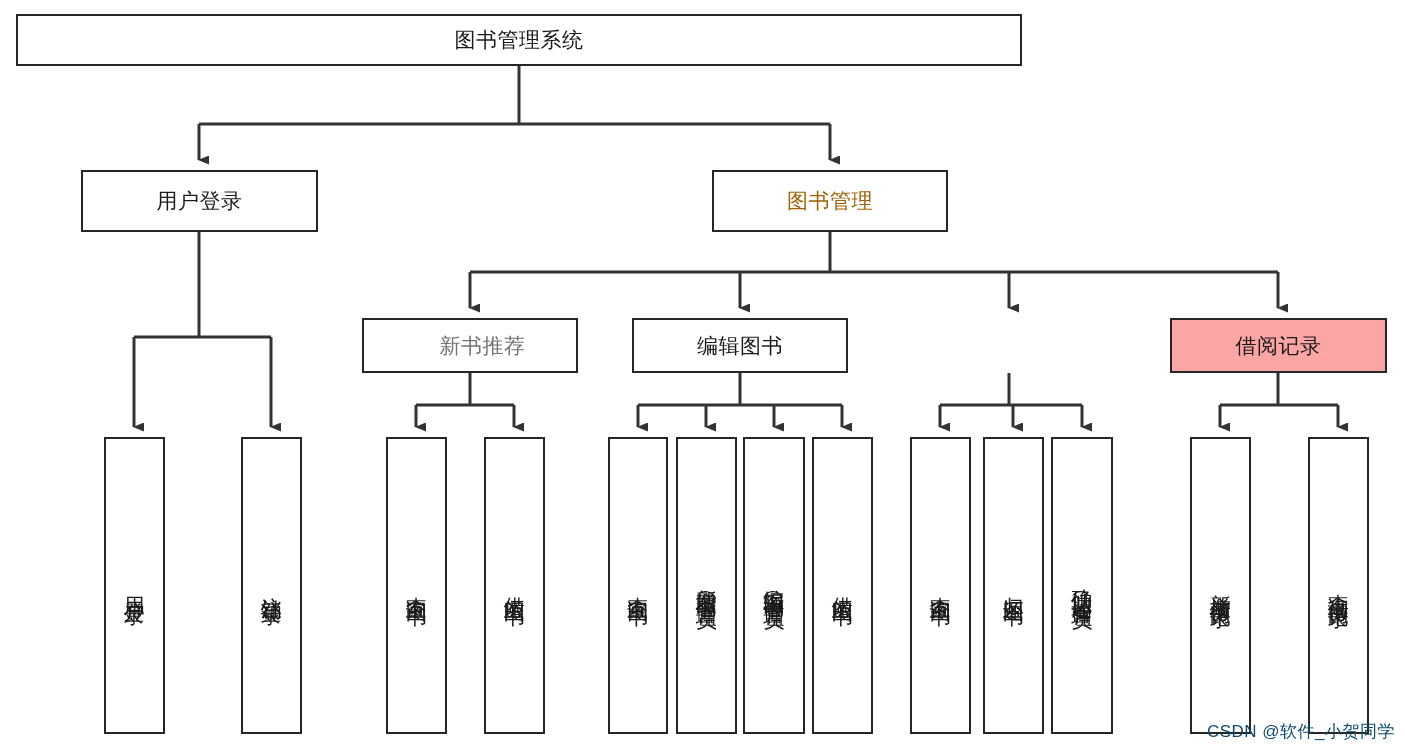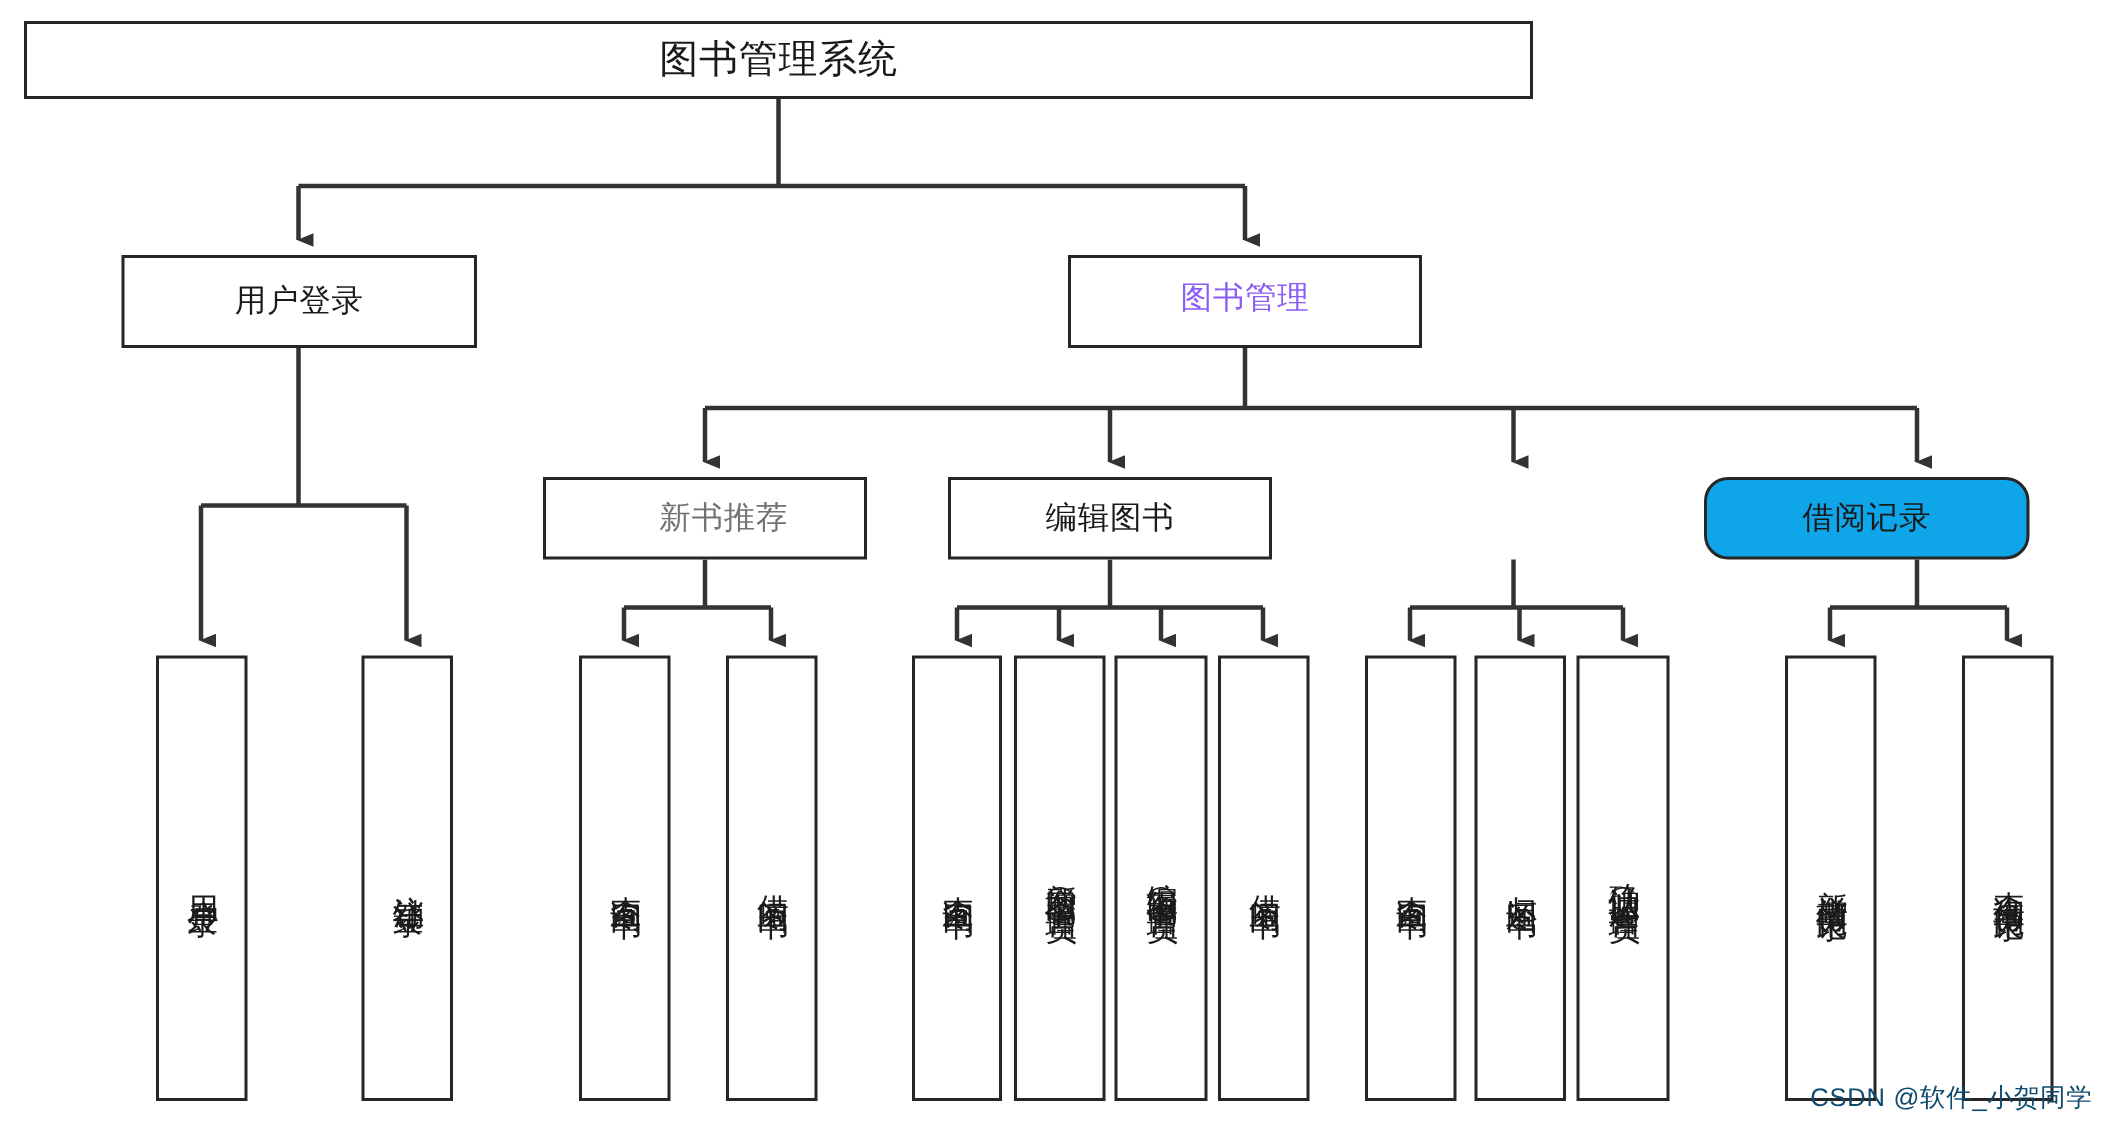--- a/index.html
+++ b/index.html
@@ -43,21 +43,21 @@
     text-align: center;
   }
   .node-box.vertical .node-label {
     writing-mode: vertical-rl;
     text-orientation: upright;
     letter-spacing: 3px;
     font-size: 21px;
     white-space: nowrap;
   }
   .node-box.root .node-label {
-    font-size: 26px;
+    font-size: 21px;
   }
   #watermark {
     position: absolute;
     right: 10px;
     bottom: 4px;
     font-size: 17px;
     color: #b9b9b9;
     white-space: nowrap;
     letter-spacing: 0.5px;
   }
@@ -119,30 +119,30 @@
   </svg>
 
   <div class="node-box root" style="left: 16px; top: 14px; width: 1006px; height: 52px; border-color: rgb(38, 38, 38); background: rgb(255, 255, 255);">
     <span class="node-label" style="color: rgb(26, 26, 26);">图书管理系统</span>
   </div>
 
   <div class="node-box" style="left: 81px; top: 170px; width: 237px; height: 62px; border-color: rgb(38, 38, 38); background: rgb(255, 255, 255);">
     <span class="node-label" style="color: rgb(26, 26, 26);">用户登录</span>
   </div>
   <div class="node-box" style="left: 712px; top: 170px; width: 236px; height: 62px; border-color: rgb(38, 38, 38); background: rgb(255, 255, 255);">
-    <span class="node-label" style="color: #8b5cf6; font-family: Liberation Mono, monospace;">图书管理</span>
+    <span class="node-label" style="color: #a16207;">图书管理</span>
   </div>
 
   <div class="node-box" style="left: 362px; top: 318px; width: 216px; height: 55px; border-color: rgb(38, 38, 38); background: rgb(255, 255, 255);">
     <span class="node-label" style="color: #737373; margin-left: 25px;">新书推荐</span>
   </div>
   <div class="node-box" style="left: 632px; top: 318px; width: 216px; height: 55px; border-color: rgb(38, 38, 38); background: rgb(255, 255, 255);">
     <span class="node-label" style="color: rgb(26, 26, 26);">编辑图书</span>
   </div>
-  <div class="node-box" style="left: 1136px; top: 318px; width: 217px; height: 55px; border-color: rgb(38, 38, 38); background: #0ea5e9; border-radius: 16px;">
+  <div class="node-box" style="left: 1170px; top: 318px; width: 217px; height: 55px; border-color: rgb(38, 38, 38); background: #fca5a5;">
     <span class="node-label" style="color: rgb(26, 26, 26);">借阅记录</span>
   </div>
 
   <div class="node-box vertical" style="left: 104px; top: 437px; width: 61px; height: 297px; border-color: rgb(38, 38, 38); background: rgb(255, 255, 255);">
     <span class="node-label" style="color: rgb(26, 26, 26);">用户登录</span>
   </div>
   <div class="node-box vertical" style="left: 241px; top: 437px; width: 61px; height: 297px; border-color: rgb(38, 38, 38); background: rgb(255, 255, 255);">
     <span class="node-label" style="color: rgb(26, 26, 26);">注销登录</span>
   </div>
   <div class="node-box vertical" style="left: 386px; top: 437px; width: 61px; height: 297px; border-color: rgb(38, 38, 38); background: rgb(255, 255, 255);">

